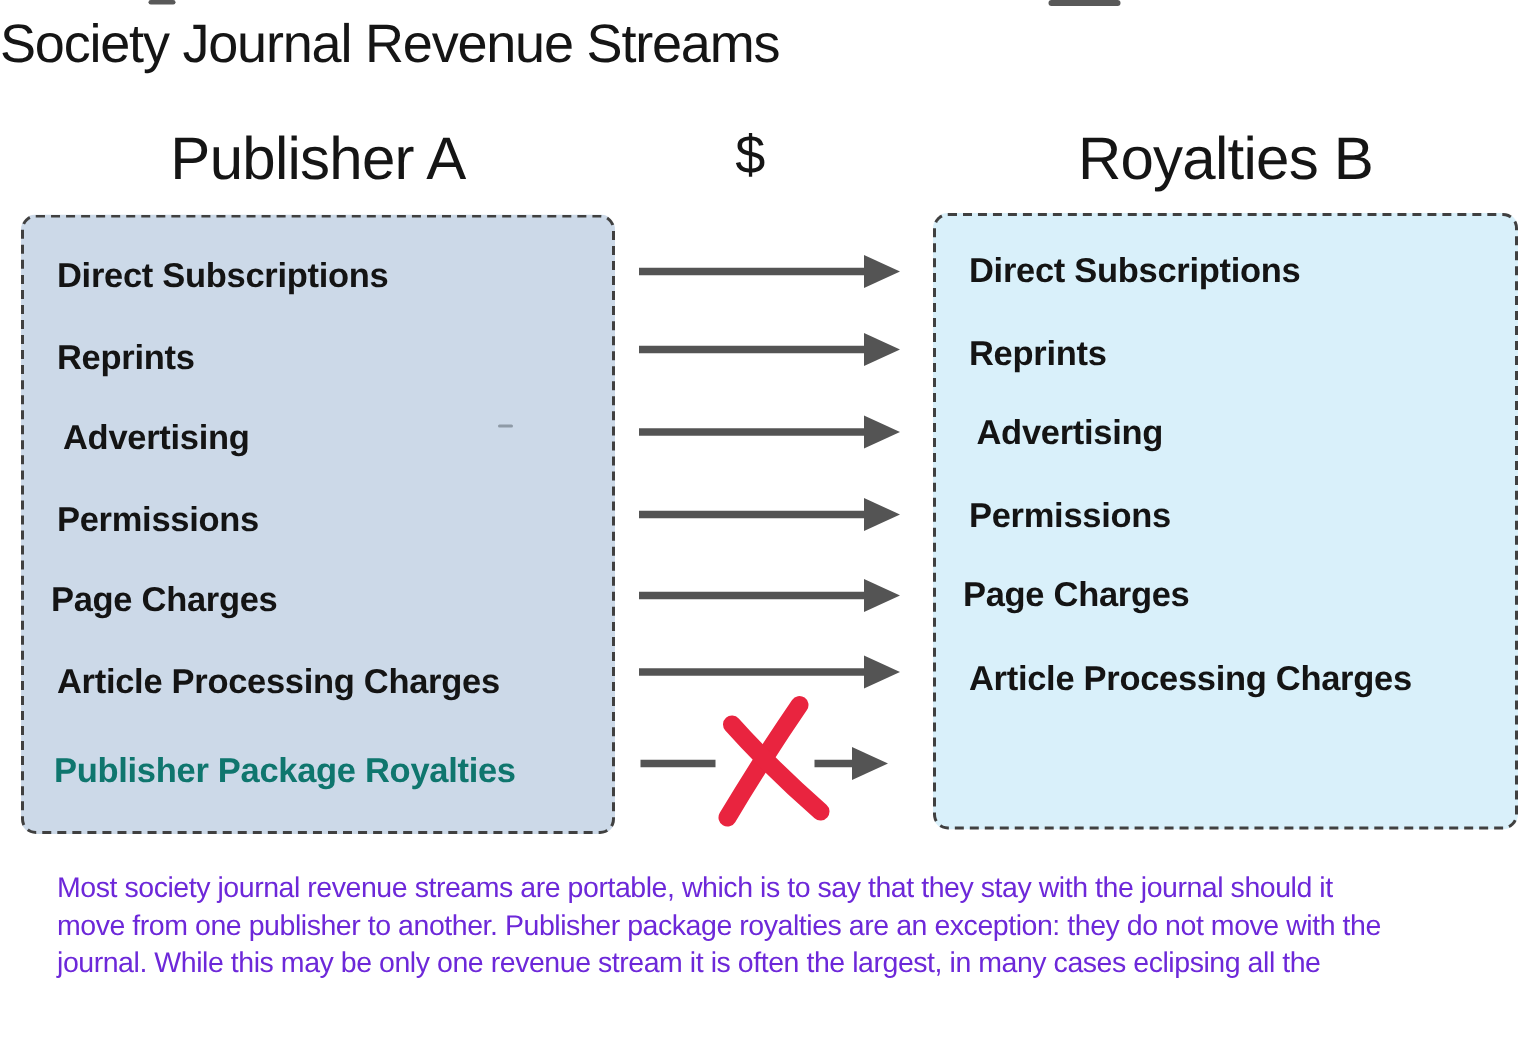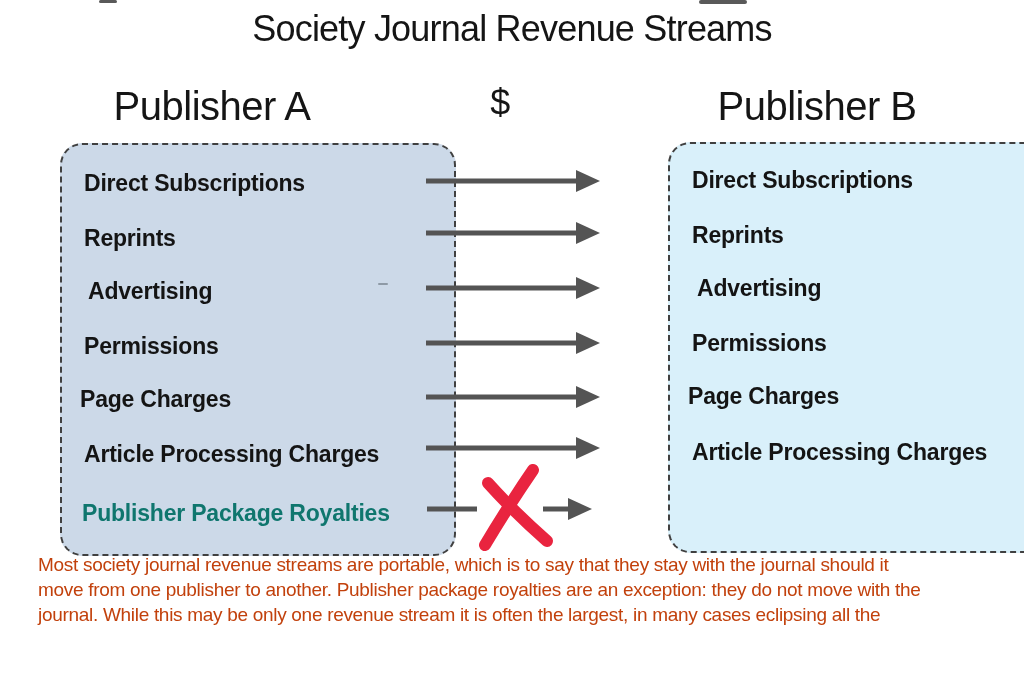--- a/index.html
+++ b/index.html
@@ -25,21 +25,21 @@
   }
   .artifact.a1 { left: 99px;  top: 0; width: 18px; height: 3px; }
   .artifact.a2 { left: 699px; top: 0; width: 48px; height: 4px; }
 
   .title {
     position: absolute;
     left: 0;
     top: 8px;
     width: 1024px;
     margin: 0;
-    text-align: center;
+    text-align: left;
     font-size: 36px;
     font-weight: 500;
     letter-spacing: -0.8px;
     color: #151515;
   }
 
   .col-header {
     position: absolute;
     top: 84px;
     font-size: 40px;
@@ -54,23 +54,22 @@
     left: 470px;
     top: 82px;
     width: 60px;
     font-size: 36px;
     font-weight: 400;
   }
 
   .box {
     position: absolute;
     border: 2px dashed #404040;
-    border-radius: 22px;
+    border-radius: 10px;
     box-sizing: border-box;
-    margin-left: 46px;
   }
   .box.box-a {
     left: 14px;
     top: 143px;
     width: 396px;
     height: 413px;
     background: #ccd9e8;
   }
   .box.box-b {
     left: 622px;
@@ -106,43 +105,43 @@
   .arrows {
     position: absolute;
     left: 0;
     top: 0;
     pointer-events: none;
   }
 
   .caption {
     position: absolute;
     left: 38px;
-    top: 552px;
-    color: #c2410c;
+    top: 580px;
+    color: #6d28d9;
   }
   .cap-line {
     font-size: 19px;
     line-height: 25px;
     letter-spacing: -0.3px;
     white-space: nowrap;
   }
 </style>
 </head>
 <body>
 
 <div class="canvas">
 
   <div class="artifact a1"></div>
   <div class="artifact a2"></div>
 
   <h1 class="title">Society Journal Revenue Streams</h1>
 
   <div class="col-header pubA">Publisher A</div>
   <div class="col-header dollar">$</div>
-  <div class="col-header pubB">Publisher B</div>
+  <div class="col-header pubB">Royalties B</div>
 
   <div class="box box-a">
     <span class="item" style="top:23px">Direct Subscriptions</span>
     <span class="item" style="top:78px">Reprints</span>
     <span class="item" style="top:131px; left:26px">Advertising</span>
     <span class="item" style="top:186px">Permissions</span>
     <span class="item" style="top:239px; left:18px">Page Charges</span>
     <span class="item" style="top:294px">Article Processing Charges</span>
     <span class="item blocked" style="top:353px; left:20px">Publisher Package Royalties</span>
     <span class="stray"></span>

